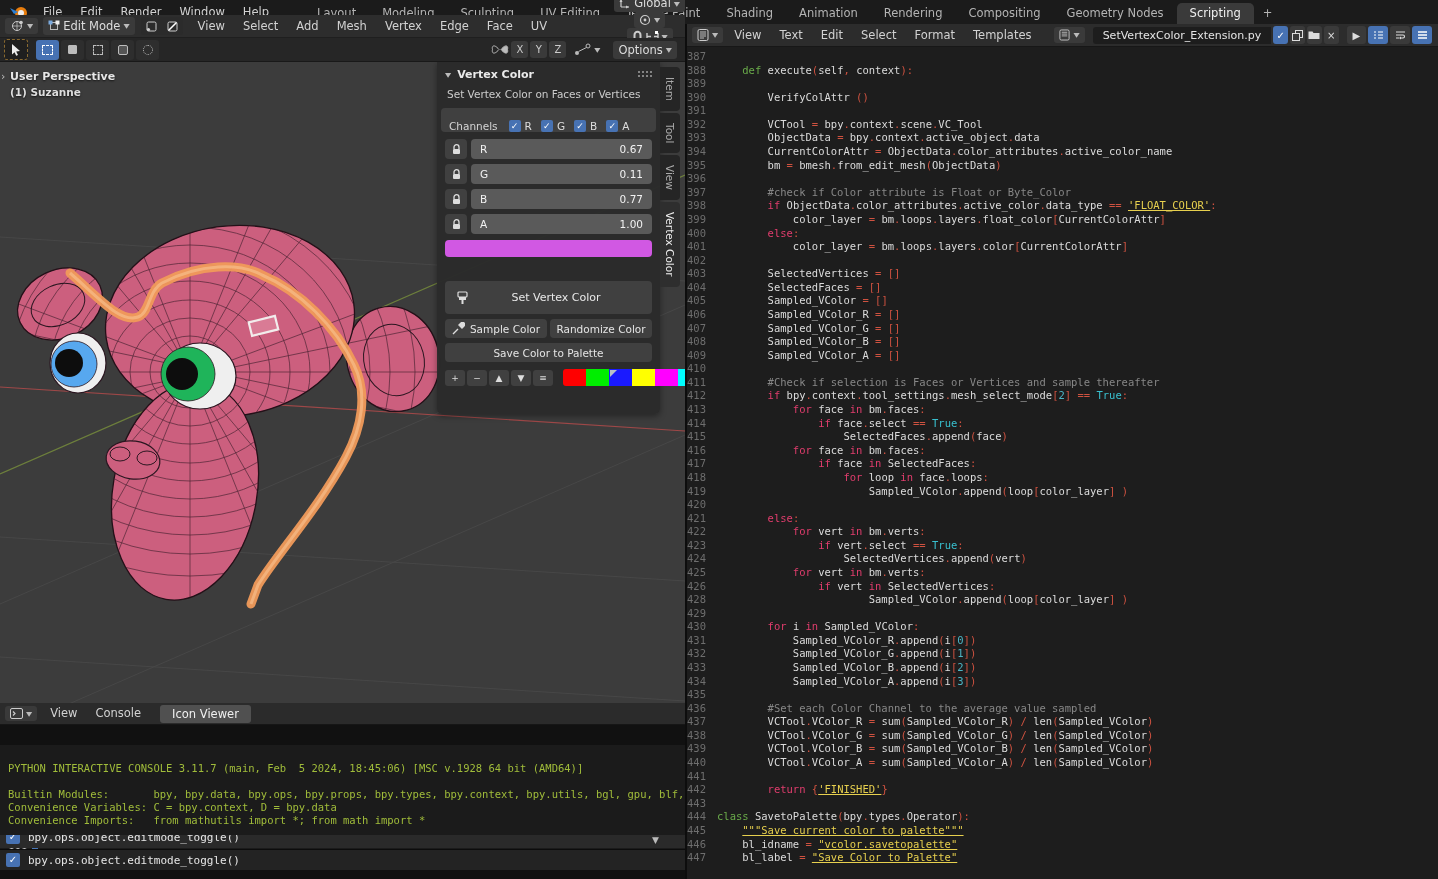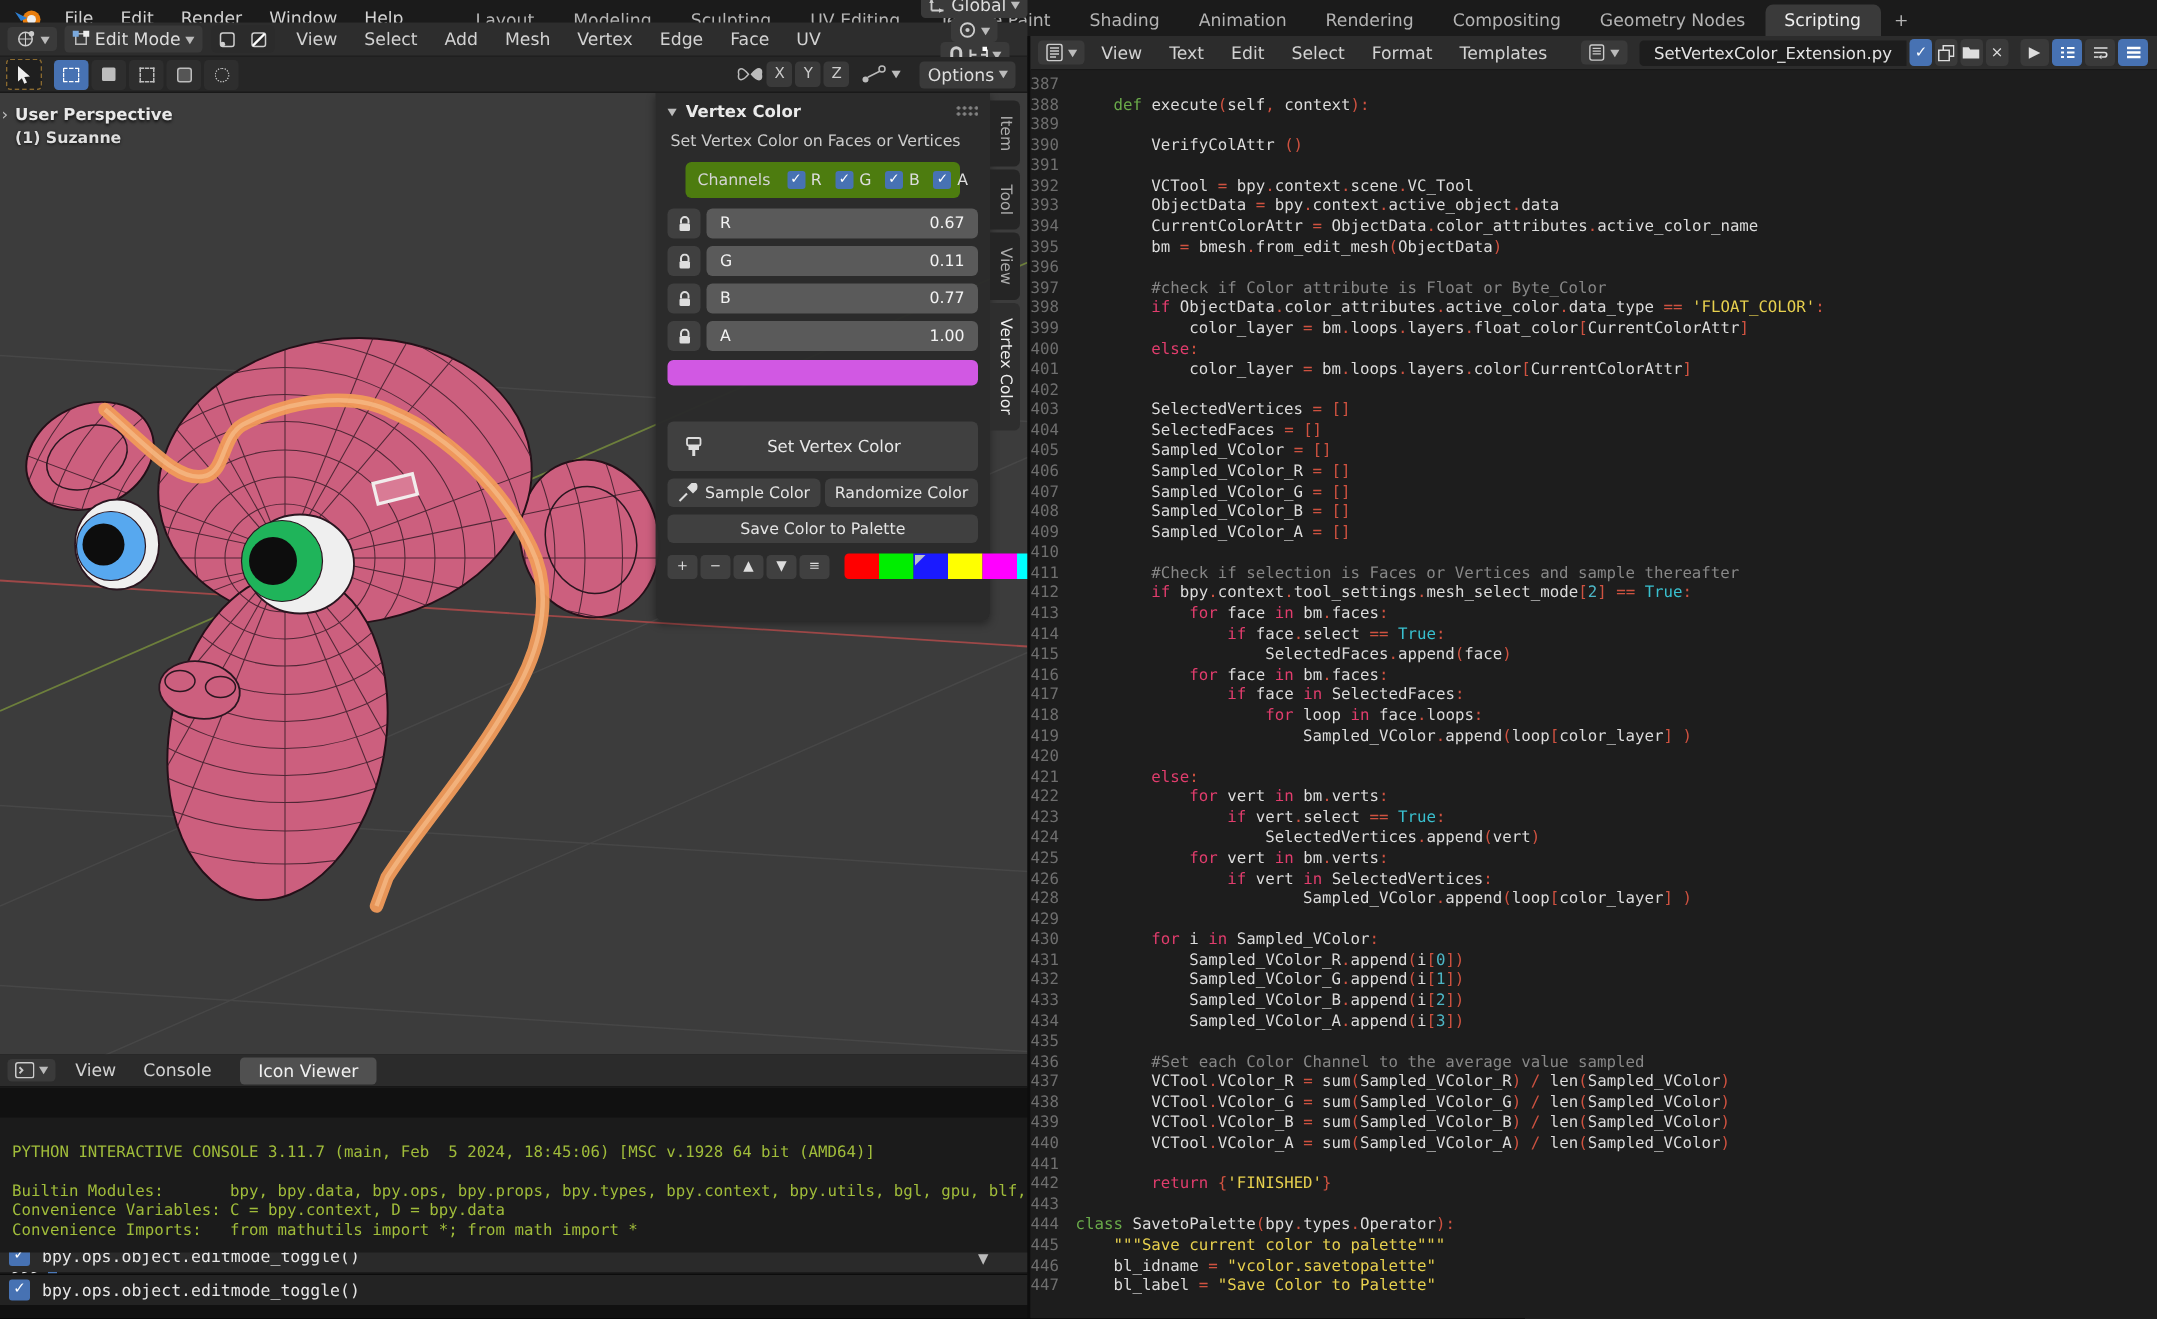--- a/index.html
+++ b/index.html
@@ -33,21 +33,21 @@
   
   #viewport{left:0;top:47px;width:685px;height:641px;background:#3c3c3c;overflow:hidden;}
   #vp-overlay{left:10px;top:8px;color:#e8e8e8;text-shadow:0 1px 2px rgba(0,0,0,.7);font-size:11px;font-weight:bold;}
   #vp-object{left:10px;top:24px;color:#dedede;text-shadow:0 1px 2px rgba(0,0,0,.7);font-size:10.5px;font-weight:bold;}
   #vp-chevron{left:1px;top:8px;color:#bdbdbd;font-size:11px;}
   
   #npanel{left:437px;top:0;width:223px;height:352px;background:rgba(42,42,42,.97);border-radius:0 0 5px 5px;box-shadow:0 2px 6px rgba(0,0,0,.4);}
   #npanel-header{display:flex;align-items:center;height:24px;padding:0 8px;color:#eaeaea;font-weight:bold;font-size:11px;}
   #panel-dots{margin-left:auto;width:15px;height:8px;background-image:radial-gradient(#9a9a9a 1px,transparent 1.2px);background-size:4px 4px;opacity:.8;}
   #npanel-sub{padding:2px 10px 6px;color:#cccccc;font-size:10.5px;}
-  #channels{margin:2px 20px;height:24px;background:#4d7c0f;border-radius:4px;display:flex;align-items:center;padding:0 8px;gap:9px;}
+  #channels{margin:2px 4px;height:24px;background:#404040;border-radius:4px;display:flex;align-items:flex-end;padding:0 8px;gap:9px;}
   #channels .clabel{color:#d4d4d4;font-size:10.5px;margin-right:2px;}
   .chk{display:flex;align-items:center;gap:4px;color:#ddd;font-size:10.5px;}
   .chkbox{width:12px;height:12px;border-radius:2px;background:#4772b3;color:#fff;font-size:9px;line-height:12px;text-align:center;}
   #sliders{margin:7px 8px 0;display:flex;flex-direction:column;gap:5px;}
   .srow{display:flex;gap:4px;height:20px;}
   .lockbtn{width:22px;height:20px;background:#404040;border-radius:4px;display:flex;align-items:center;justify-content:center;}
   .slider{flex:1;background:#5a5a5a;border-radius:4px;display:flex;align-items:center;padding:0 9px;color:#f2f2f2;font-size:10.5px;}
   .slider .sval{margin-left:auto;}
   #swatch{margin:6px 8px 0;height:17px;border-radius:4px;}
   #setbtn{margin:24px 8px 0;height:33px;background:#404040;border-radius:4px;display:flex;align-items:center;color:#e8e8e8;font-size:11px;padding:0 10px;}
@@ -82,21 +82,21 @@
   
   #edheader{left:0;top:0;width:751px;height:23px;background:#2c2c2c;border-bottom:1px solid #171717;display:flex;align-items:center;}
   #filename{background:#1d1d1d;color:#e4e4e4;border-radius:3px 0 0 3px;padding:2px 10px;margin-left:8px;font-size:11px;}
   .edicon{width:20px;height:18px;border-radius:3px;margin-left:2px;display:flex;align-items:center;justify-content:center;background:#3a3a3a;color:#ddd;font-size:10px;}
   .edicon.blue{background:#4772b3;color:#fff;}
   #edright{margin-left:auto;margin-right:6px;display:flex;}
   #codearea{left:0;top:23px;width:751px;height:832px;background:#1d1d1d;overflow:hidden;padding-top:3px;}
   .cl{white-space:pre;font-size:10.5px;line-height:13.58px;height:13.58px;}
   .ln{display:inline-block;width:30px;text-align:right;padding-right:11px;color:#6e6e6e;}
   .tt{color:#dcdcdc;} .tk1{color:#6aab4a;} .tk2{color:#e13d6d;} .tk3{color:#39c0cf;}
-  .ts{color:#e7d04e;} .tc{color:#878787;} .tp{color:#cf5240;} .tn{color:#4db5c5;}
+  .ts{color:#e7d04e;text-decoration:underline;} .tc{color:#878787;} .tp{color:#cf5240;} .tn{color:#4db5c5;}
   svg{display:block;}
 </style>
 </head>
 <body>
 
 <div id="app">
 
   <div id="topbar" class="abs">
     <svg width="22" height="16" viewBox="0 0 22 16" style="margin:0 4px 0 8px">
       <circle cx="13" cy="8" r="6" fill="#e87d0d"></circle>

